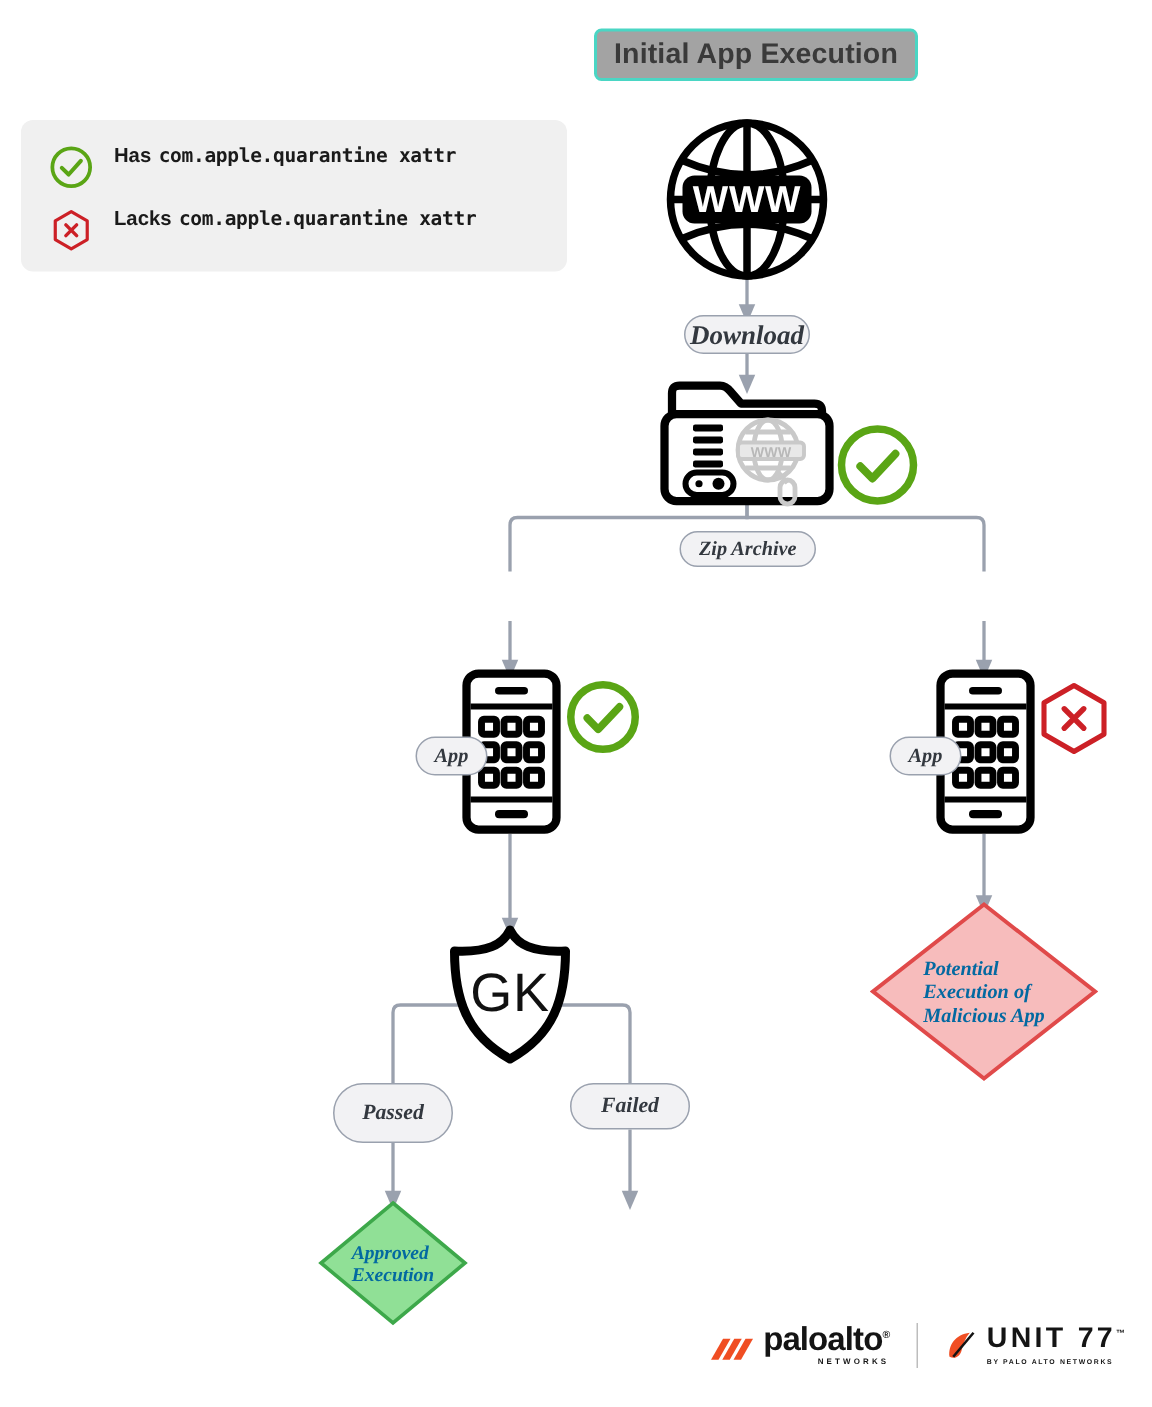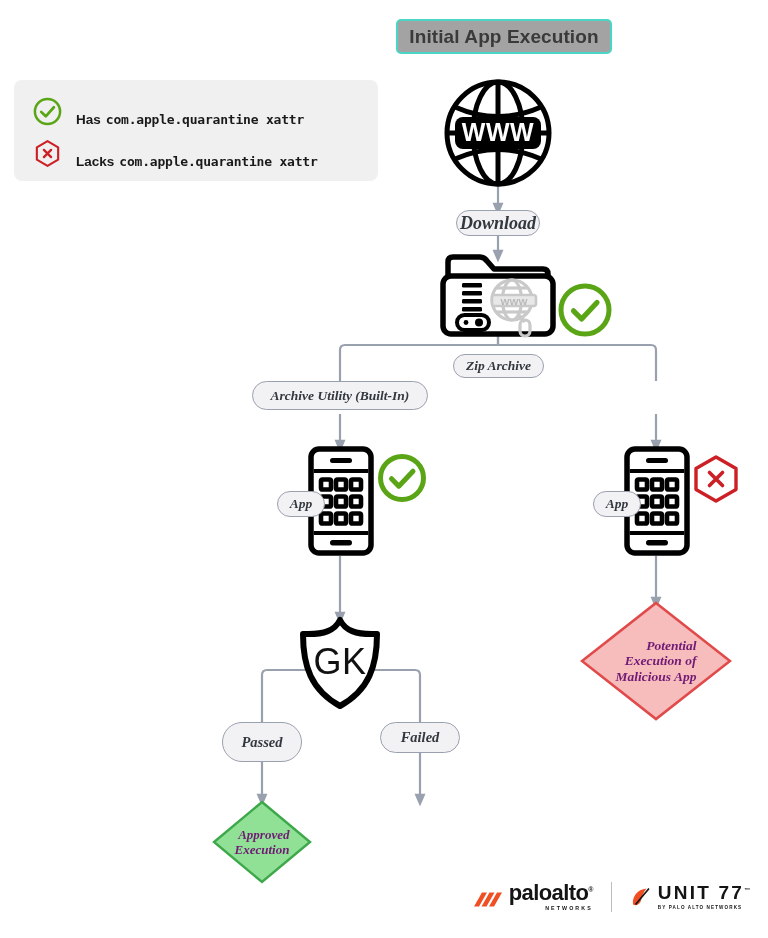--- a/index.html
+++ b/index.html
@@ -46,21 +46,21 @@
   #legend {
     left: 14px; top: 80px;
     width: 364px; height: 101px;
     background: #f0f0f0;
     border-radius: 8px;
   }
   .legend-row {
     position: absolute;
     left: 18px;
     display: flex;
-    align-items: flex-end;
+    align-items: flex-start;
     gap: 13px;
   }
   .legend-row.r0 { top: 16px; }
   .legend-row.r1 { top: 58px; }
   .legend-txt {
     font-size: 13.5px;
     color: #1a1a1a;
     white-space: nowrap;
     display: flex;
     align-items: baseline;
@@ -95,25 +95,25 @@
 
   
   .diamond-wrap { position: absolute; z-index: 5; }
   .diamond-wrap svg { position: absolute; inset: 0; }
   .diamond-label {
     position: absolute;
     inset: 0;
     display: flex;
     align-items: center;
     justify-content: center;
-    text-align: right;
+    text-align: left;
     font-family: "Liberation Serif", serif;
     font-style: italic;
     font-weight: bold;
-    color: #701a75;
+    color: #0369a1;
     line-height: 1.16;
     white-space: pre-line;
   }
 
   
   .icon-wrap { position: absolute; z-index: 4; }
 
   
   #footer { left: 0; bottom: 14px; width: 768px; height: 42px; }
   #footer-inner {
@@ -268,23 +268,20 @@
     <svg width="58" height="58" viewBox="0 0 58 58">
       <circle cx="29" cy="29" r="24" fill="none" stroke="#5aa515" stroke-width="5"></circle>
       <path d="M17.5,29.8 L25.6,38 L41,21.5" fill="none" stroke="#5aa515" stroke-width="5.2" stroke-linecap="round" stroke-linejoin="round"></path>
     </svg>
   </div>
 
   <div class="pill" style="left:453px;top:354px;width:91px;height:24px;font-size:13.5px;">
     <span>Zip Archive</span>
   </div>
 
-  <div class="pill" style="left:252px;top:381px;width:176px;height:29px;font-size:13.5px;">
-    <span>Archive Utility (Built-In)</span>
-  </div>
 
 
   <div class="icon-wrap" style="left:308px;top:446px;width:66px;height:110px;">
     <svg width="66" height="110" viewBox="0 0 66 110">
       <rect x="3" y="3" width="60" height="104" rx="8" fill="#fff" stroke="#000" stroke-width="5.5"></rect>
       <rect x="22" y="12" width="22" height="5" rx="2.5" fill="#000"></rect>
       <line x1="5.7" y1="25" x2="60.3" y2="25" stroke="#000" stroke-width="4"></line>
       <line x1="5.7" y1="87" x2="60.3" y2="87" stroke="#000" stroke-width="4"></line>
       <rect x="22" y="94" width="22" height="5.5" rx="2.7" fill="#000"></rect>
       <g fill="none" stroke="#000" stroke-width="4.6">

